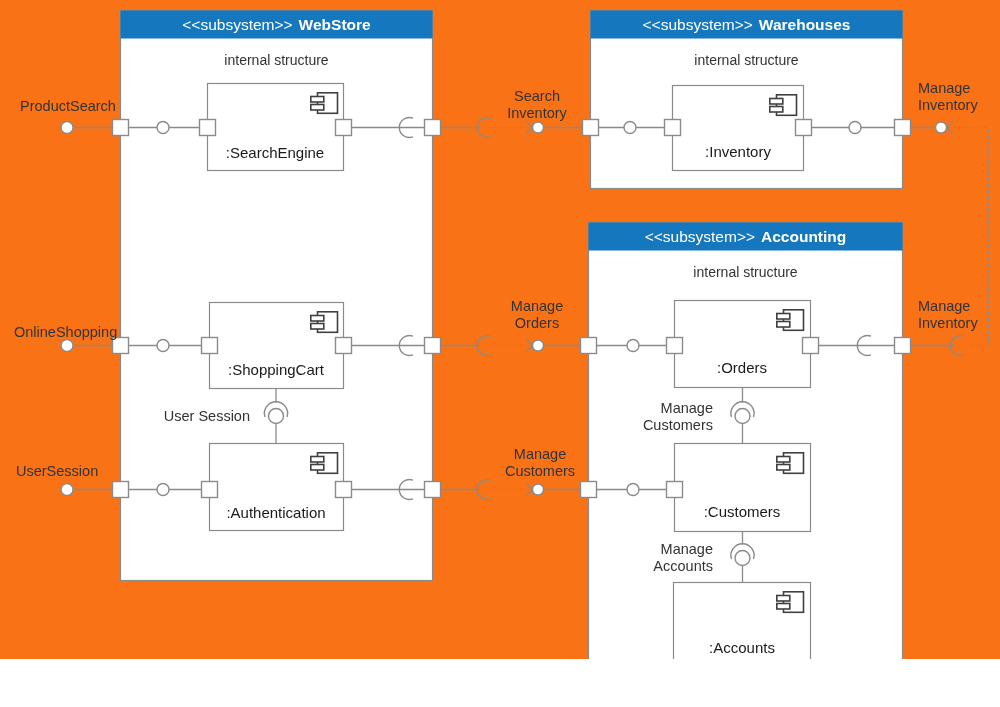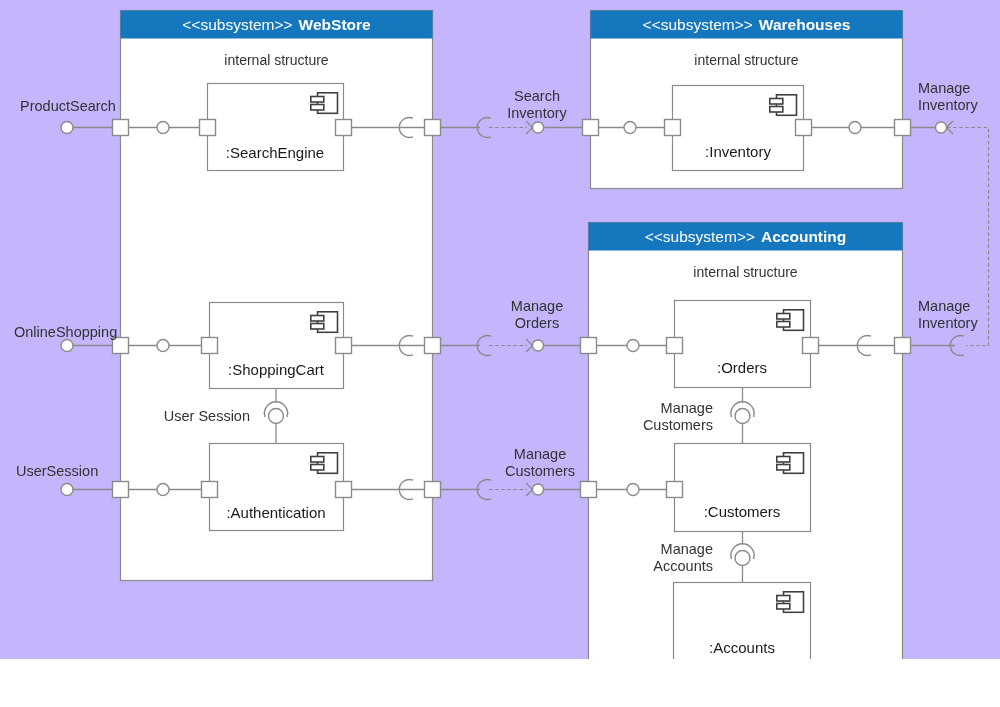--- a/index.html
+++ b/index.html
@@ -1,16 +1,16 @@
 <!DOCTYPE html>
 <html><head>
 <meta charset="utf-8">
 <style>
   html,body { margin:0; padding:0; background:#ffffff; }
-  #stage { position:relative; width:1000px; height:659px; background:#c4b5fd;
+  #stage { position:relative; width:1000px; height:659px; background:#f97316;
            font-family:"Liberation Sans", sans-serif; }
   svg { position:absolute; left:0; top:0; }
   .box  { fill:#ffffff; stroke:#8a8a8a; stroke-width:1.2; }
   .comp { fill:#ffffff; stroke:#8a8a8a; stroke-width:1.2; }
   .ln   { stroke:#8a8a8a; stroke-width:1.3; fill:none; }
   .dash { stroke:#8a8a8a; stroke-width:1.2; fill:none; stroke-dasharray:3.5 2.6; }
   .port { fill:#ffffff; stroke:#8a8a8a; stroke-width:1.4; }
   .ball { fill:#ffffff; stroke:#8a8a8a; stroke-width:1.4; }
   .sock { fill:none; stroke:#8a8a8a; stroke-width:1.4; }
   .icon { fill:#ffffff; stroke:#404040; stroke-width:1.6; }

